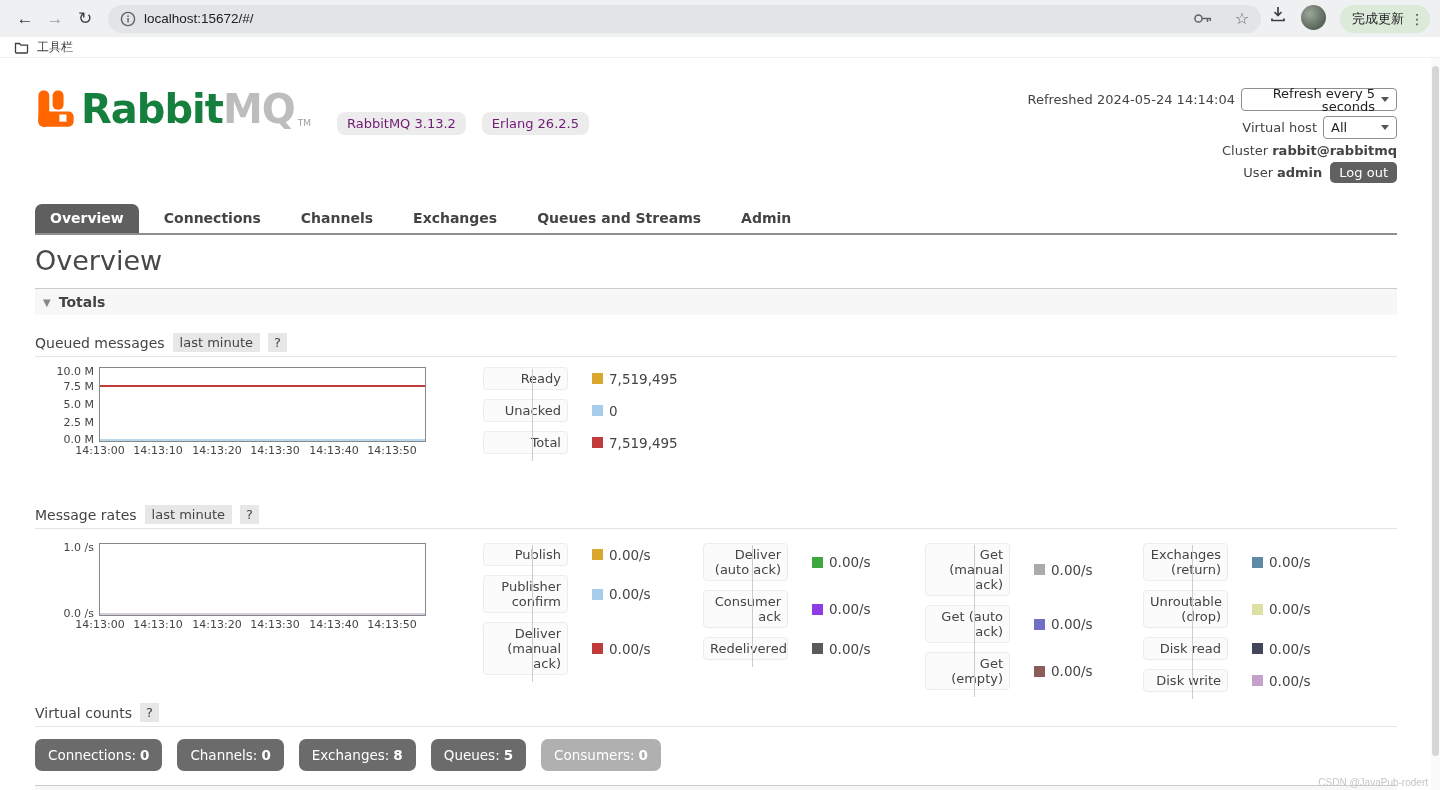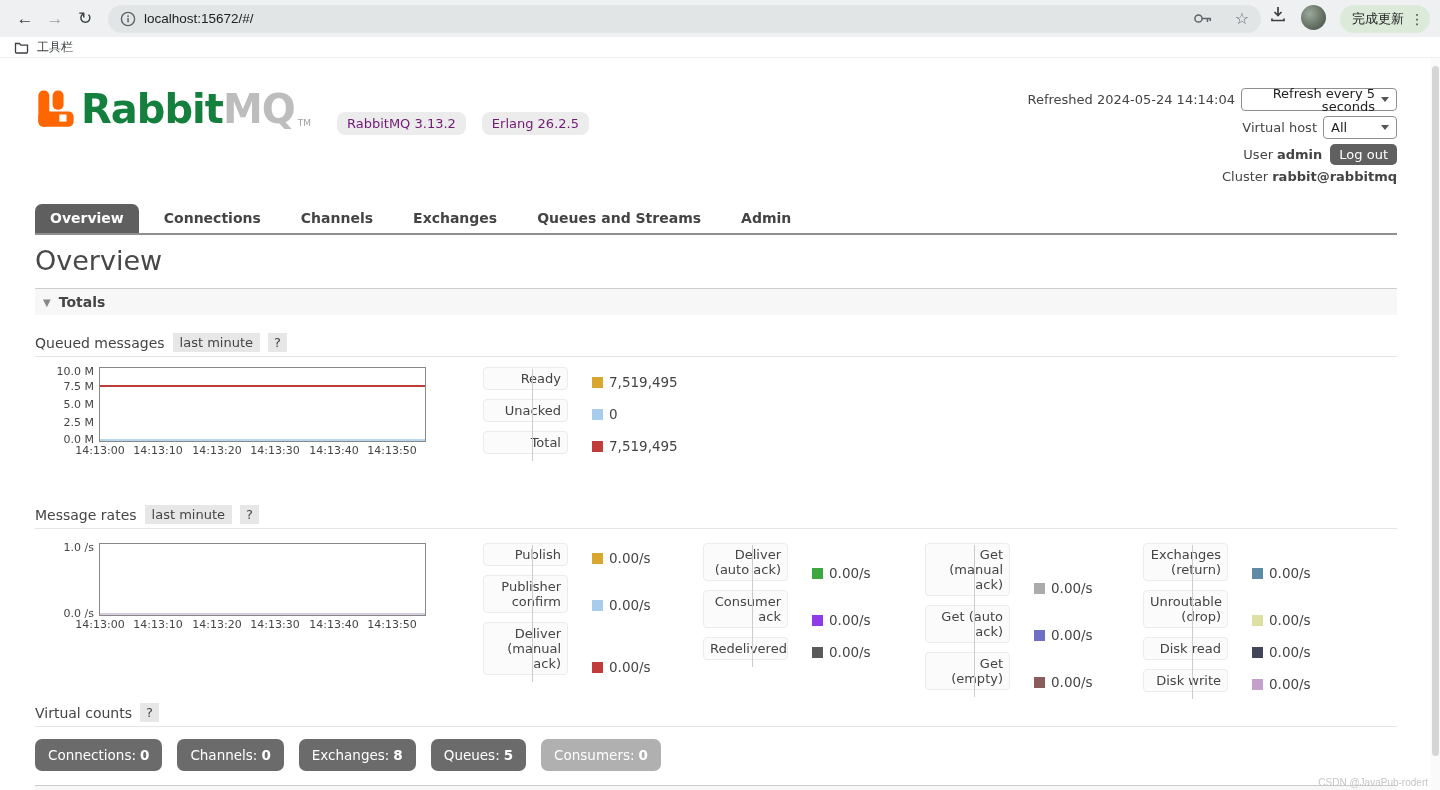--- a/index.html
+++ b/index.html
@@ -86,21 +86,21 @@
   .line-zero { position:absolute; left:0; right:0; bottom:0; height:2px; background:#d6cde0; }
   .xticks { position:absolute; top:100%; left:0; right:0; height:14px; }
   .xticks span { position:absolute; top:3px; width:64px; text-align:center; font-size:11px; color:#444; }
   .xticks span:nth-child(1){left:-32px} .xticks span:nth-child(2){left:26px}
   .xticks span:nth-child(3){left:85px}  .xticks span:nth-child(4){left:143px}
   .xticks span:nth-child(5){left:202px} .xticks span:nth-child(6){left:260px}
 
   
   .legend-group { position:absolute; top:0; }
   .legend-group .vline { position:absolute; left:97px; top:2px; bottom:2px; width:1px; background:#ccc; }
-  .lrow { display:flex; align-items:flex-end; margin-bottom:9px;padding-left:48px; }
+  .lrow { display:flex; align-items:center; margin-bottom:9px;padding-left:48px; }
   .lbox { width:85px; background:#fbfbfb; border:1px solid #ececec; border-radius:4px;
           padding:3px 6px; font-size:13px; color:#444; text-align:right; cursor:pointer; }
   .lval { margin-left:24px; font-size:13.5px; color:#444; display:flex; align-items:center; white-space:nowrap; }
   .sw { display:inline-block; width:11px; height:11px; margin-right:6px; flex:0 0 auto; }
 
   
   .count-btns { display:flex; gap:15px; margin:12px 0 4px; }
   .count-btn { background:#6b6b6b; color:#fff; border:none; border-radius:7px; padding:8px 13px;
                font-size:13.5px; font-family:inherit; cursor:pointer; }
   .count-btn b { margin-left:4px; }
@@ -181,28 +181,28 @@
           <span class="chev"></span>
         </span>
       </div>
       <div class="hdr-line">
         <span>Virtual host</span>
         <span class="selbox w-vhost">
           <span>All</span>
           <span class="chev"></span>
         </span>
       </div>
+      <div class="hdr-line" style="margin-top:3px">
+        <span>Cluster</span>
+        <b>rabbit@rabbitmq</b>
+      </div>
       <div class="hdr-line" style="margin-top:5px">
         <span>User</span>
         <b>admin</b>
         <button class="btn-dark">Log out</button>
-      </div>
-      <div class="hdr-line" style="margin-top:3px">
-        <span>Cluster</span>
-        <b>rabbit@rabbitmq</b>
       </div>
     </div>
   </div>
 
   <div class="tabs">
     <span class="tab active">Overview</span>
     <span class="tab">Connections</span>
     <span class="tab">Channels</span>
     <span class="tab">Exchanges</span>
     <span class="tab">Queues and Streams</span>

